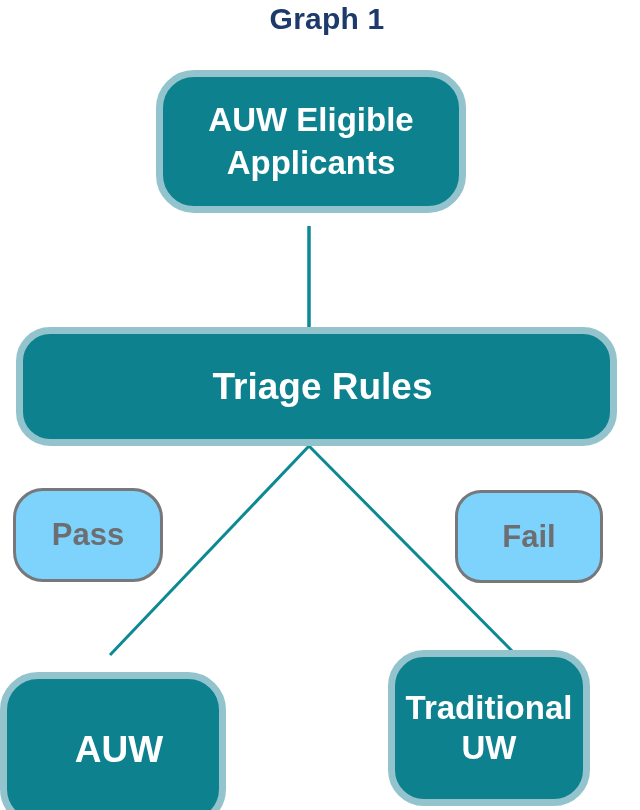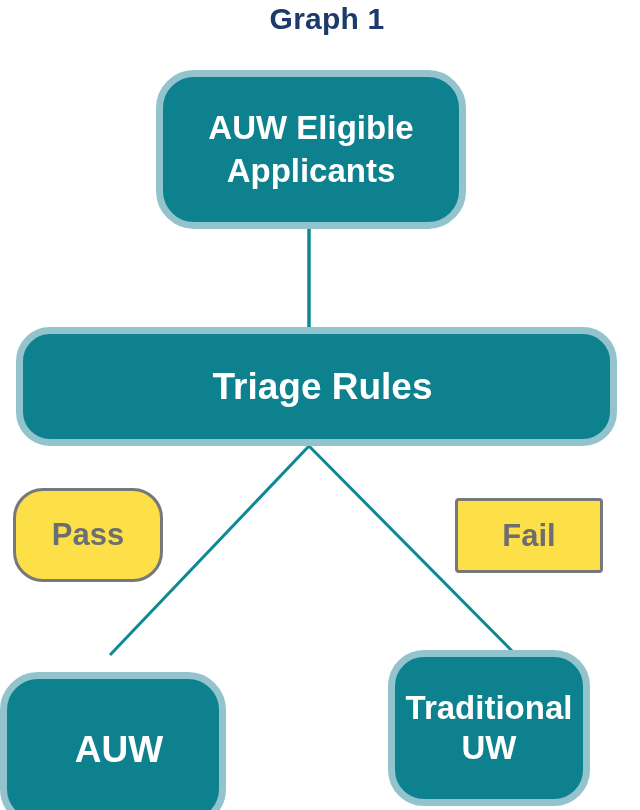--- a/index.html
+++ b/index.html
@@ -43,21 +43,21 @@
     display: flex;
     align-items: center;
     justify-content: center;
     text-align: center;
     padding-left: 12px;
   }
   .node-root {
     left: 156px;
     top: 70px;
     width: 310px;
-    height: 159px;
+    height: 143px;
     border-radius: 38px;
     font-size: 33px;
     line-height: 1.3;
     padding: 0 14px;
   }
   .node-triage {
     left: 16px;
     top: 327px;
     width: 601px;
     height: 119px;
@@ -79,44 +79,43 @@
     width: 202px;
     height: 156px;
     border-radius: 36px;
     font-size: 33px;
     line-height: 1.22;
     padding: 0 10px;
   }
   .badge {
     position: absolute;
     box-sizing: border-box;
-    background: #fde047;
+    background: #7dd3fc;
     border: 3.5px solid #77787b;
     color: #6d6e71;
     font-weight: 700;
     font-size: 31px;
     display: flex;
     align-items: center;
     justify-content: center;
     text-align: center;
   }
   .badge-pass {
     left: 13px;
     top: 488px;
     width: 150px;
     height: 94px;
     border-radius: 30px;
   }
   .badge-fail {
     left: 455px;
     top: 490px;
     width: 148px;
-    height: 75px;
-    border-radius: 4px;
-    margin-top: 8px;
+    height: 93px;
+    border-radius: 26px;
   }
 </style>
 </head>
 <body>
 
 <div class="canvas">
 
   <div class="diagram-title">Graph 1</div>
 
   <svg class="connectors" width="640" height="810" viewBox="0 0 640 810">

